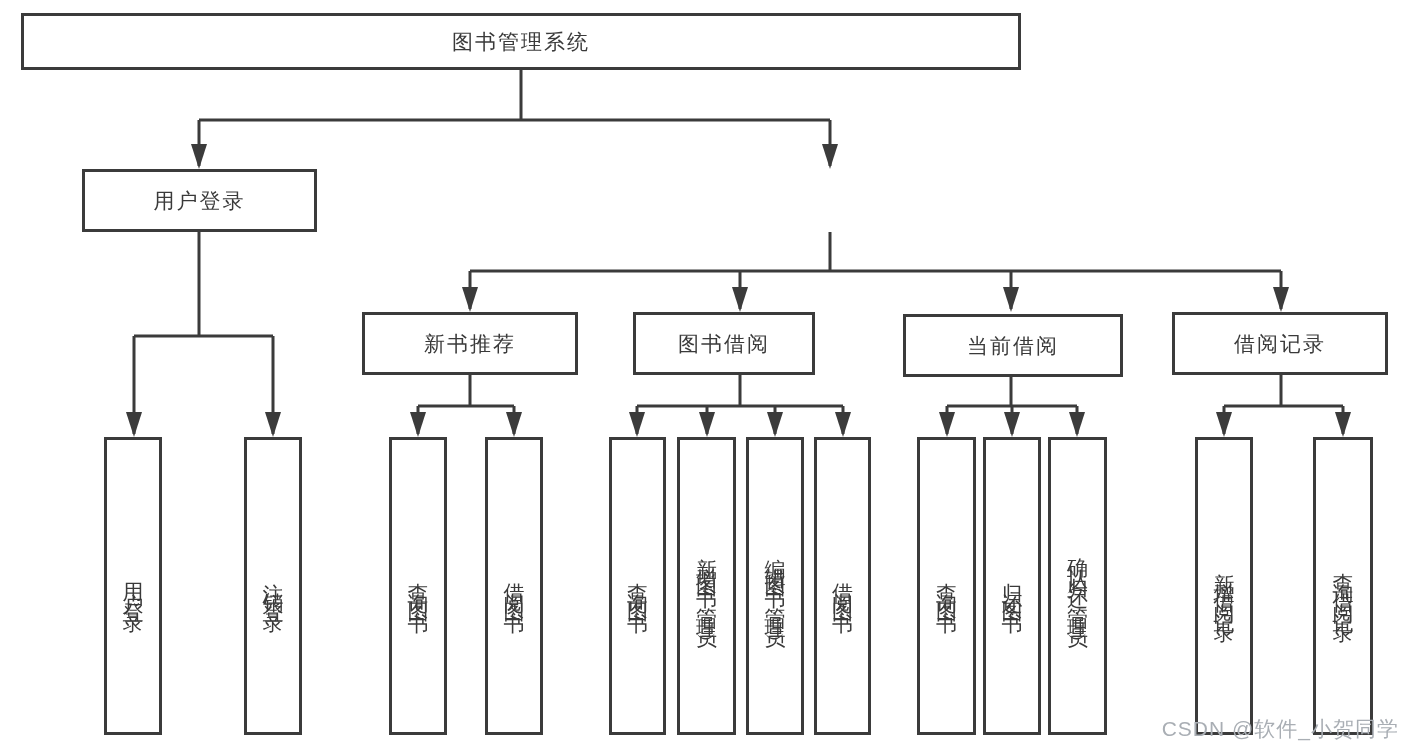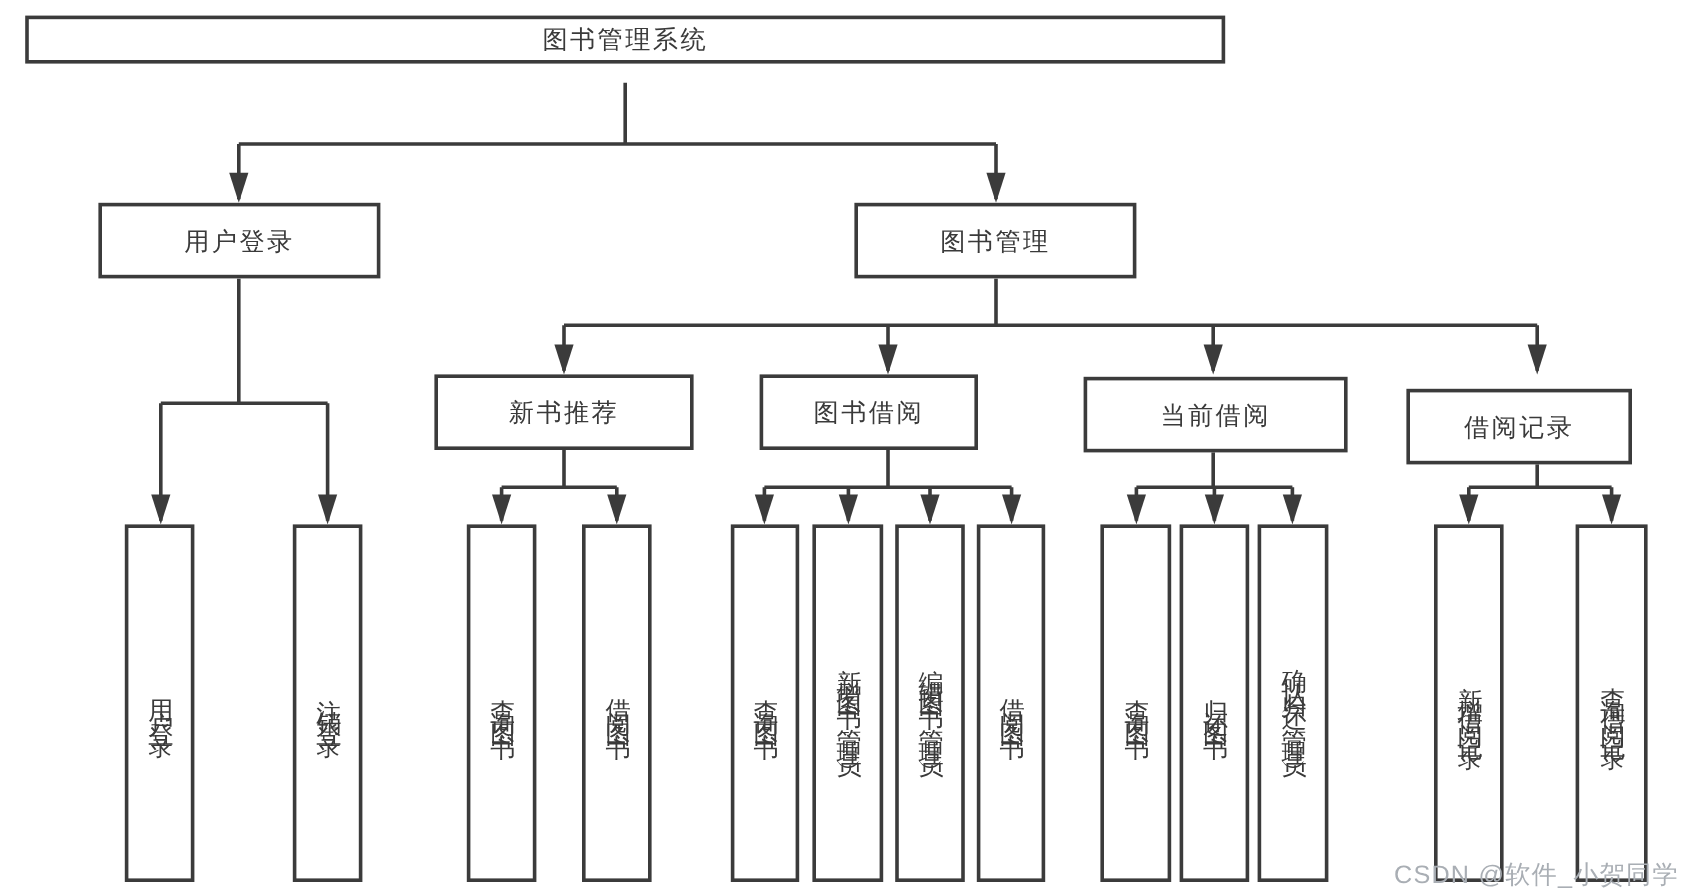--- a/index.html
+++ b/index.html
@@ -92,29 +92,28 @@
       <polygon points="775,437 767,412 783,412"></polygon>
       <polygon points="843,437 835,412 851,412"></polygon>
       <polygon points="947,437 939,412 955,412"></polygon>
       <polygon points="1012,437 1004,412 1020,412"></polygon>
       <polygon points="1077,437 1069,412 1085,412"></polygon>
       <polygon points="1224,437 1216,412 1232,412"></polygon>
       <polygon points="1343,437 1335,412 1351,412"></polygon>
     </g>
   </svg>
 
-  <div class="hbox" style="left:21px; top:13px; width:1000px; height:40px;">图书管理系统</div>
+  <div class="hbox" style="left:21px; top:13px; width:1000px; height:57px;">图书管理系统</div>
 
   <div class="hbox" style="left:82px; top:169px; width:235px; height:63px;">用户登录</div>
-  <div class="hbox" style="left:712px; top:169px; width:235px; height:63px;">图书管理</div>
 
   <div class="hbox" style="left:362px; top:312px; width:216px; height:63px;">新书推荐</div>
   <div class="hbox" style="left:633px; top:312px; width:182px; height:63px;">图书借阅</div>
   <div class="hbox" style="left:903px; top:314px; width:220px; height:63px;">当前借阅</div>
-  <div class="hbox" style="left:1172px; top:324px; width:188px; height:63px;">借阅记录</div>
+  <div class="hbox" style="left:1172px; top:312px; width:216px; height:63px;">借阅记录</div>
 
   <div class="vbox" style="left:104px; width:58px;">用户登录</div>
   <div class="vbox" style="left:244px; width:58px;">注销登录</div>
 
   <div class="vbox" style="left:389px; width:58px;">查询图书</div>
   <div class="vbox" style="left:485px; width:58px;">借阅图书</div>
 
   <div class="vbox" style="left:609px; width:57px;">查询图书</div>
   <div class="vbox" style="left:677px; width:59px;">新增图书（管理员）</div>
   <div class="vbox" style="left:746px; width:58px;">编辑图书（管理员）</div>

